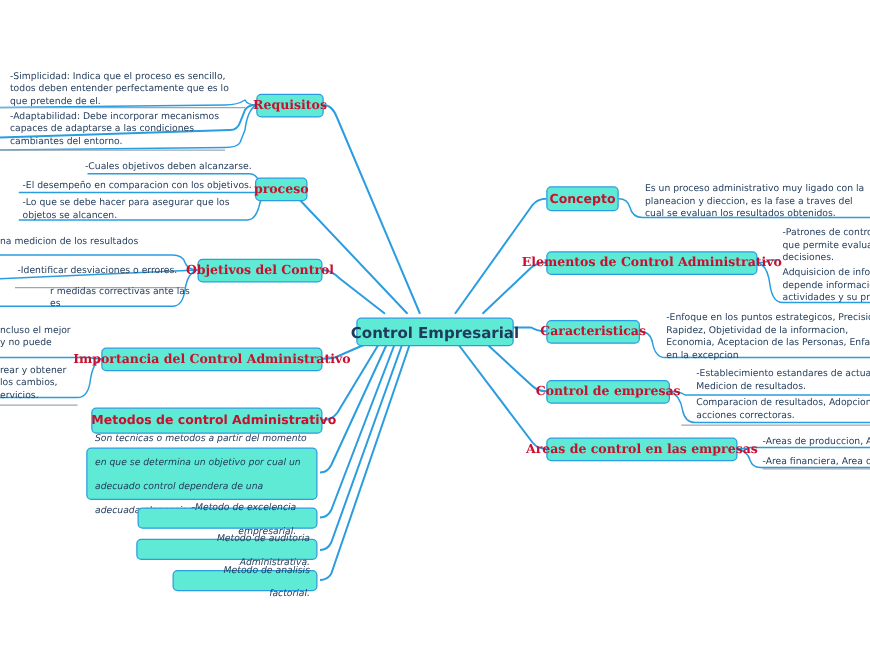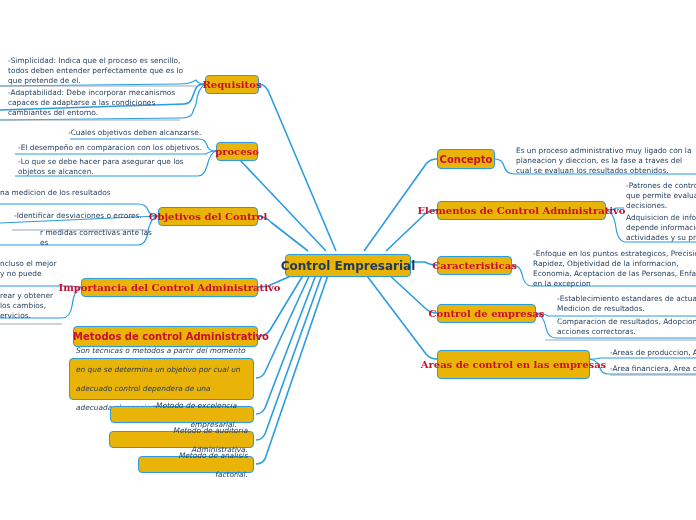--- a/index.html
+++ b/index.html
@@ -5,21 +5,21 @@
     html, body { margin: 0; padding: 0; }
     body {
       width: 696px; height: 520px; overflow: hidden; position: relative;
       background: #ffffff;
       font-family: "DejaVu Sans", sans-serif;
     }
     #lines { position: absolute; left: 0; top: 0; width: 696px; height: 520px; }
     .node {
       position: absolute; box-sizing: border-box;
       border: 1.5px solid #2a9de0; border-radius: 4px;
-      background: #eab308;
+      background: #5eead4;
       display: flex; align-items: center; justify-content: center;
       white-space: nowrap;
     }
     .node.center {
       color: #1f3a5a; font-weight: bold; font-size: 12px;
       font-family: "DejaVu Sans", sans-serif;
     }
     .node.main {
       color: #c8102e; font-weight: bold; font-size: 10px;
       font-family: "DejaVu Serif", serif;
@@ -98,21 +98,21 @@
   </g>
 </svg>
 
 <div class="node center" style="left:285px; top:254px; width:126px; height:23px;">
   <span>Control Empresarial</span>
 </div>
 
 <div class="node main" style="left:205px; top:75px; width:54px; height:19px;">
   <span>Requisitos</span>
 </div>
-<div class="node main" style="left:216px; top:142px; width:42px; height:19px;">
+<div class="node main" style="left:204px; top:142px; width:42px; height:19px;">
   <span>proceso</span>
 </div>
 <div class="node main" style="left:158px; top:207px; width:100px; height:19px;">
   <span>Objetivos del Control</span>
 </div>
 <div class="node main" style="left:81px; top:278px; width:177px; height:19px;">
   <span>Importancia del Control Administrativo</span>
 </div>
 <div class="node main sans" style="left:73px; top:326px; width:185px; height:21px;padding-left:11px;">
   <span>Metodos de control Administrativo</span>
@@ -154,21 +154,21 @@
 </div>
 <div class="node main" style="left:437px; top:201px; width:169px; height:19px;">
   <span>Elementos de Control Administrativo</span>
 </div>
 <div class="node main" style="left:437px; top:256px; width:75px; height:19px;">
   <span>Caracteristicas</span>
 </div>
 <div class="node main" style="left:437px; top:304px; width:99px; height:19px;">
   <span>Control de empresas</span>
 </div>
-<div class="node main" style="left:437px; top:350px; width:153px; height:29px;">
+<div class="node main" style="left:437px; top:350px; width:153px; height:19px;">
   <span>Areas de control en las empresas</span>
 </div>
 
 <div class="leaf" style="left:516px; top:146px; width:178px;">Es un proceso administrativo muy ligado con la planeacion y dieccion, es la fase a traves del cual se evaluan los resultados obtenidos.</div>
 <div class="leaf" style="left:626px; top:181px; width:70px; white-space:pre;">-Patrones de contro
 que permite evaluar
 decisiones.</div>
 <div class="leaf" style="left:626px; top:213px; width:70px; white-space:pre;">Adquisicion de infor
 depende informacio
 actividades y su pro</div>

